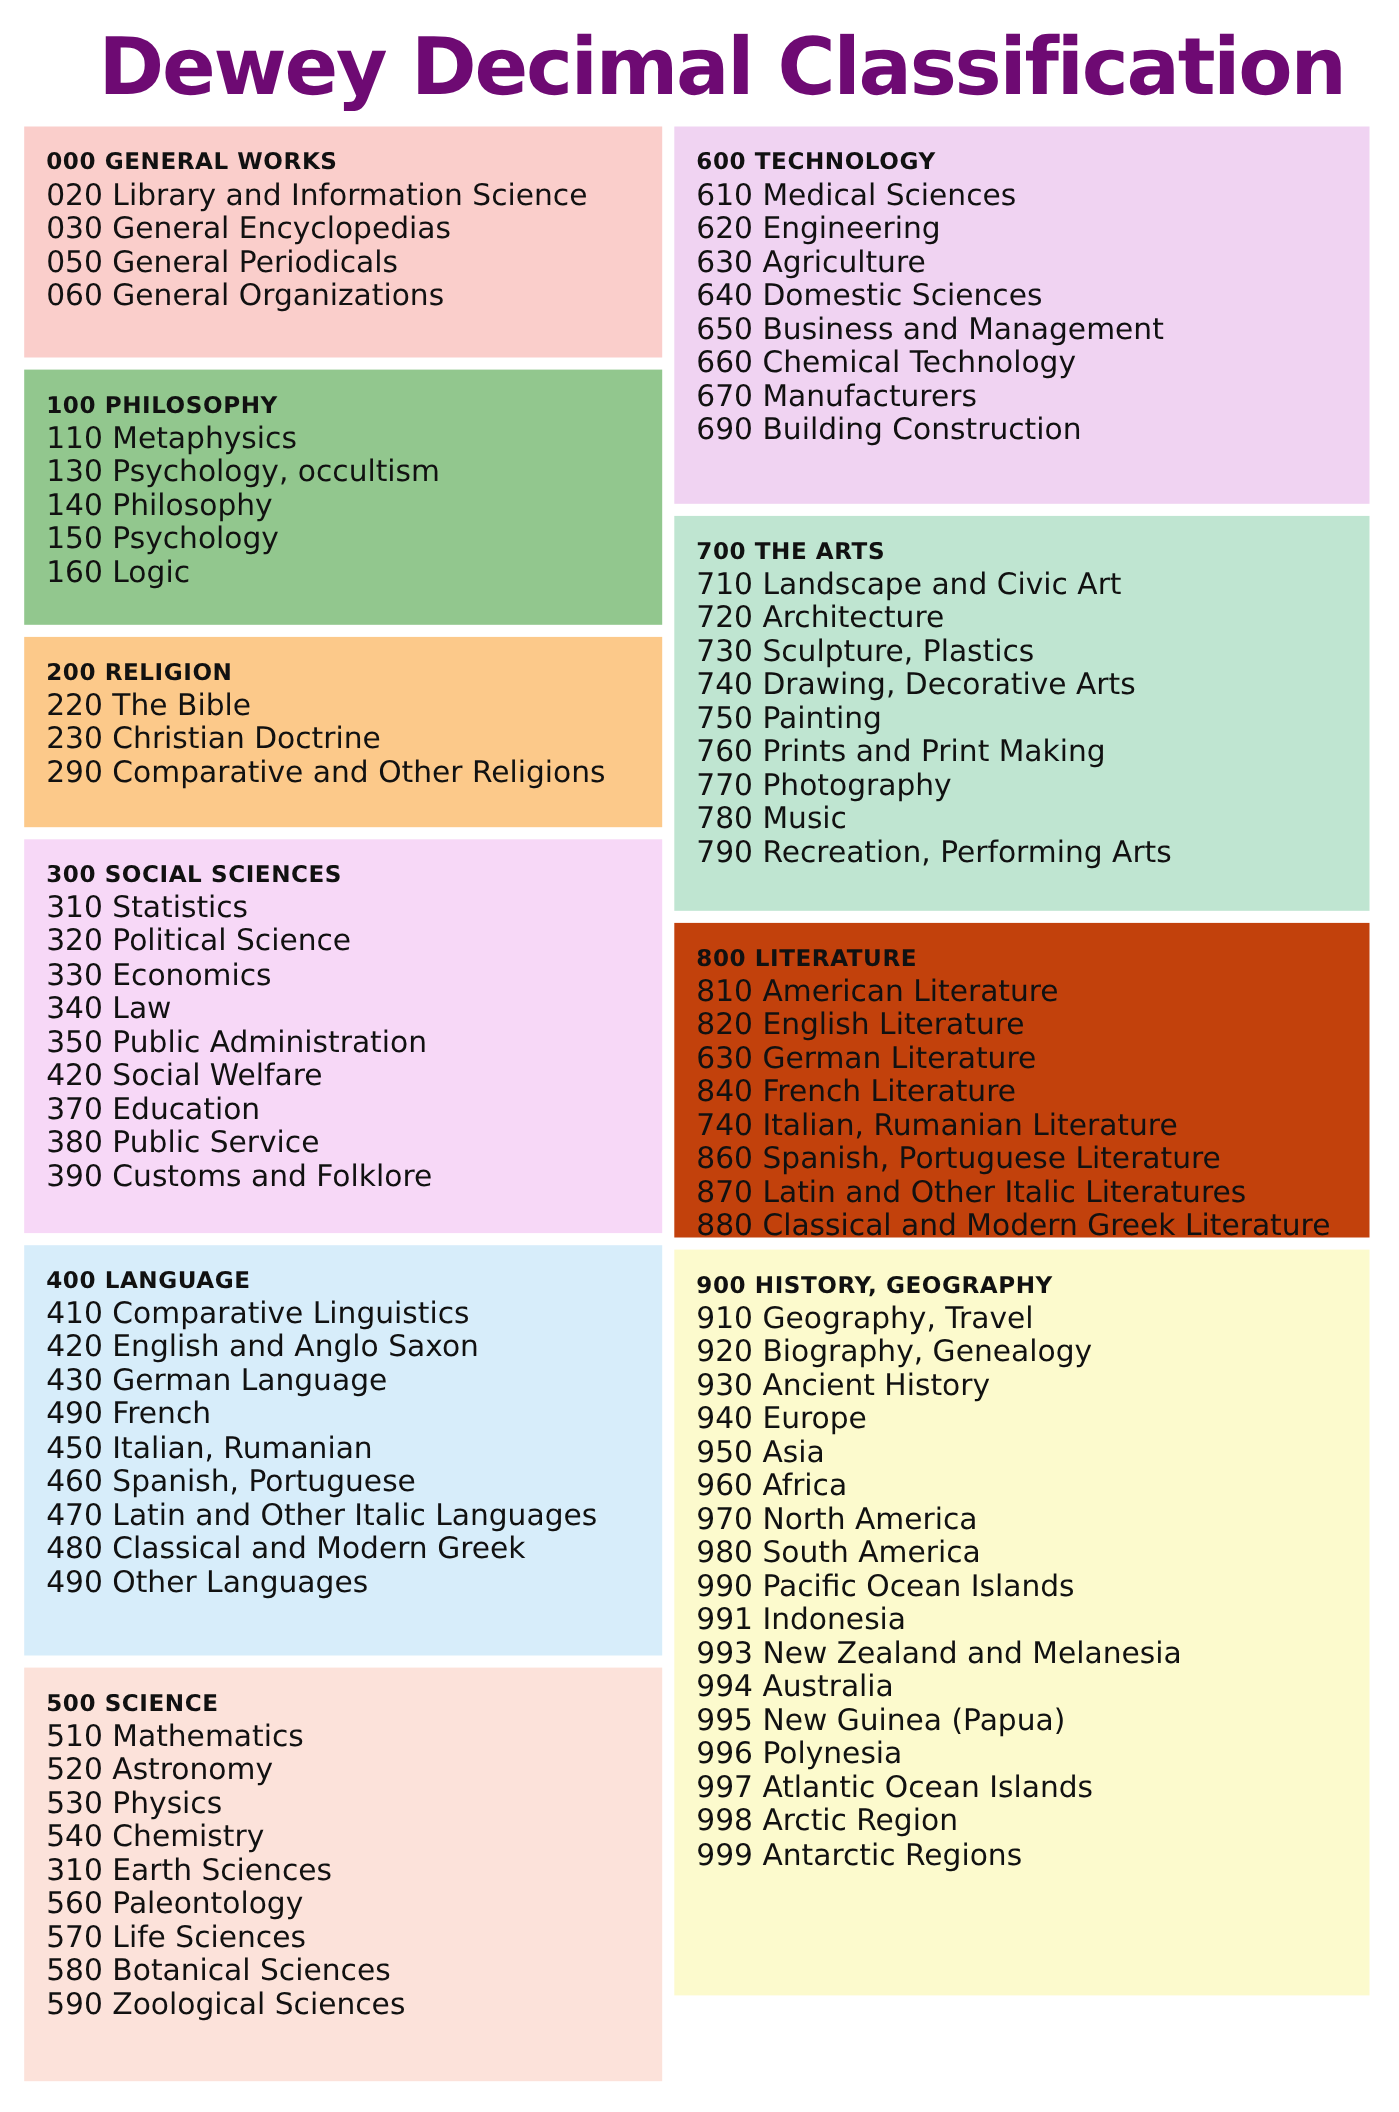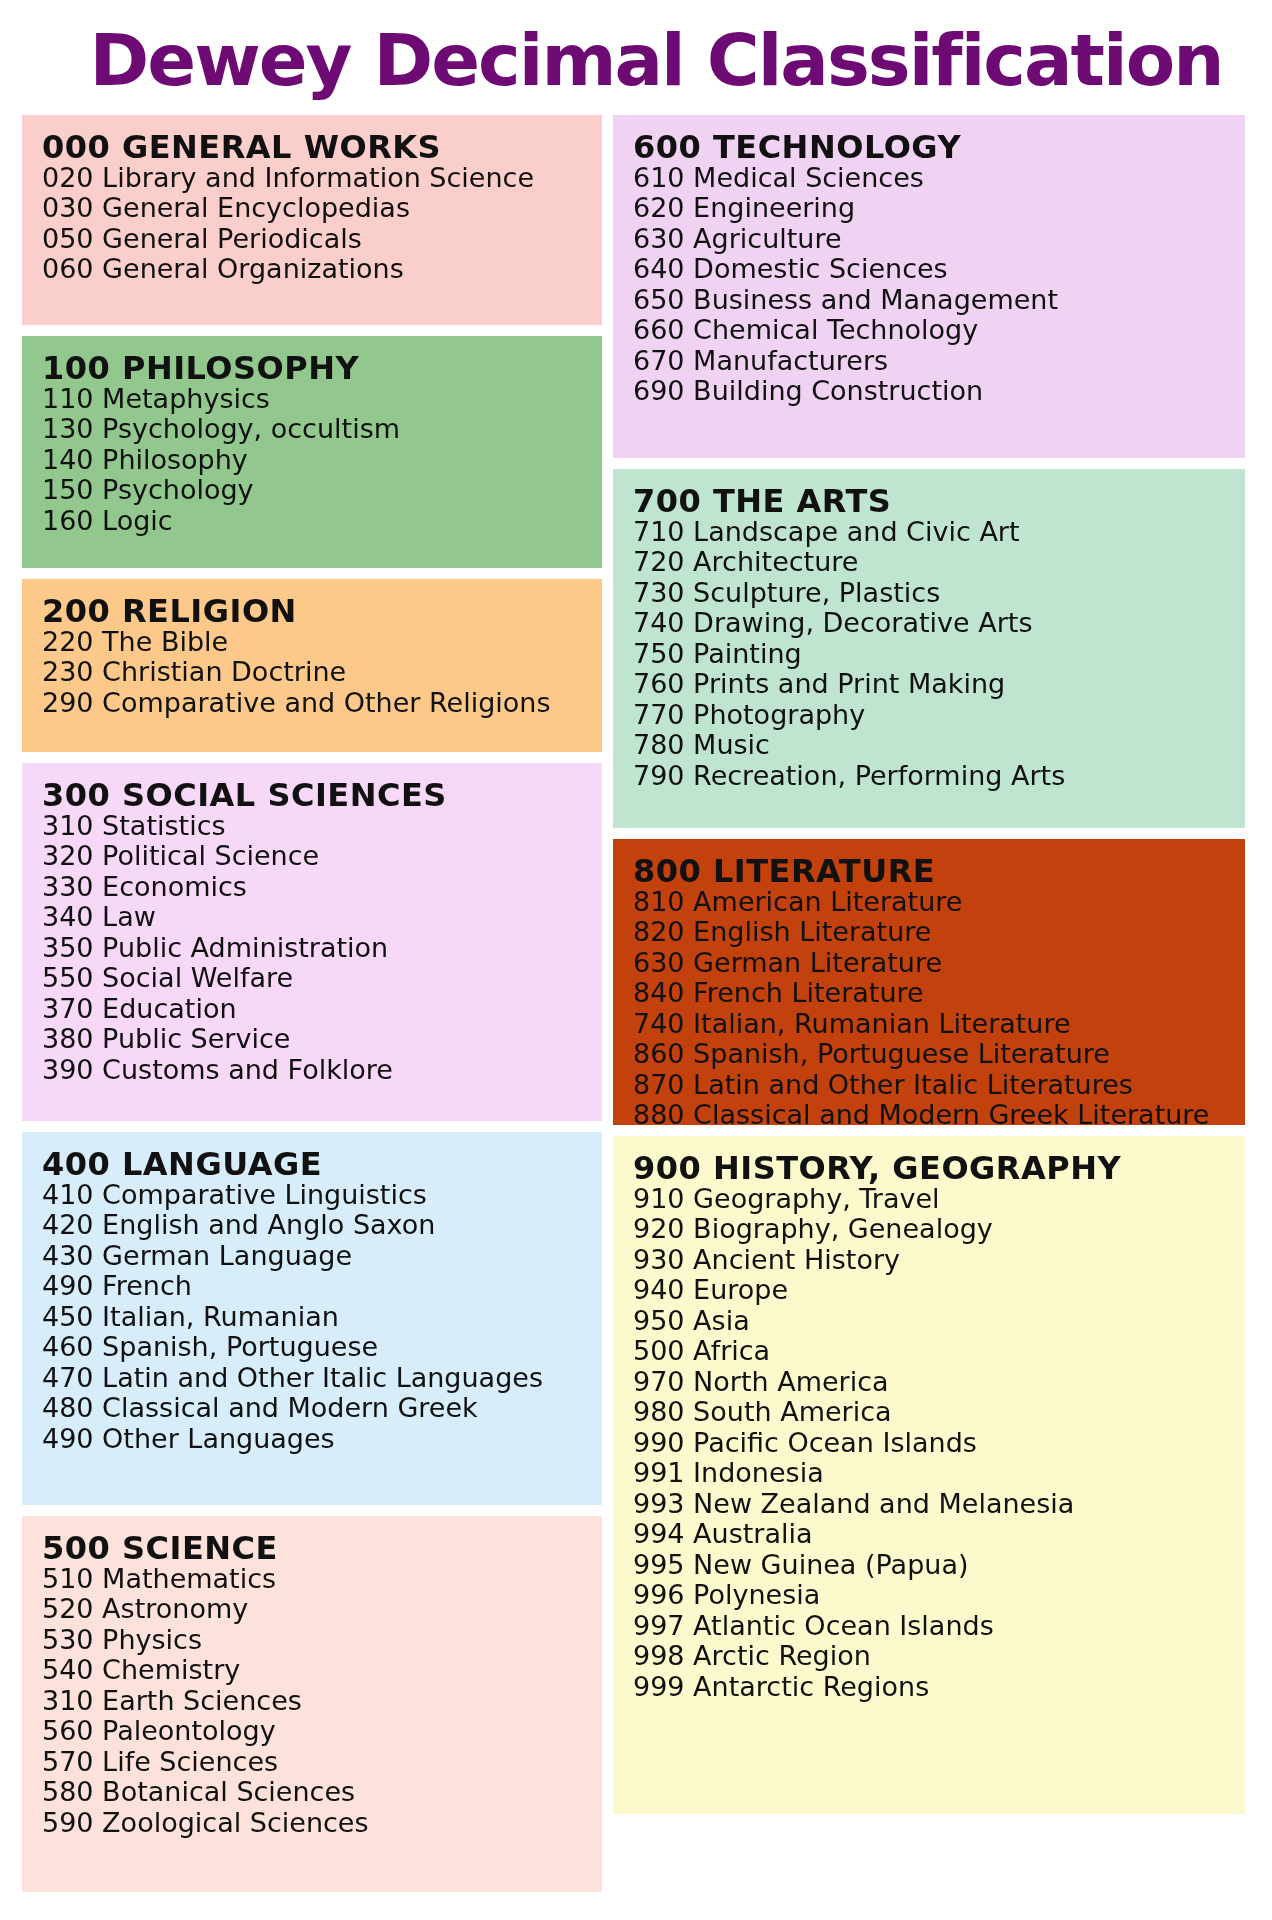--- a/index.html
+++ b/index.html
@@ -31,21 +31,21 @@
   .col { display: flex; flex-direction: column; gap: 11px; }
   .col-left  { width: 580px; }
   .col-right { width: 632px; }
   .box {
     box-sizing: border-box;
     padding: 17px 8px 0 20px;
     overflow: hidden;
   }
   .hdr {
     font-weight: bold;
-    font-size: 32px;
+    font-size: 21px;
     line-height: 30.5px;
     white-space: nowrap;
     letter-spacing: 0.5px;
   }
   .items .item {
     font-size: 27px;
     line-height: 30.5px;
     white-space: nowrap;
   }
 </style>
@@ -91,21 +91,21 @@
       </section>
 
       <section class="box" style="height: 358px; background: rgb(247, 216, 247);">
         <div class="hdr">300 SOCIAL SCIENCES</div>
         <div class="items">
             <div class="item">310 Statistics</div>
             <div class="item">320 Political Science</div>
             <div class="item">330 Economics</div>
             <div class="item">340 Law</div>
             <div class="item">350 Public Administration</div>
-            <div class="item">550 Social Welfare</div>
+            <div class="item">420 Social Welfare</div>
             <div class="item">370 Education</div>
             <div class="item">380 Public Service</div>
             <div class="item">390 Customs and Folklore</div>
           </div>
       </section>
 
       <section class="box" style="height: 373px; background: rgb(215, 237, 250);">
         <div class="hdr">400 LANGUAGE</div>
         <div class="items">
             <div class="item">410 Comparative Linguistics</div>
@@ -184,21 +184,21 @@
       </section>
 
       <section class="box" style="height: 678px; background: rgb(252, 250, 205);">
         <div class="hdr">900 HISTORY, GEOGRAPHY</div>
         <div class="items">
             <div class="item">910 Geography, Travel</div>
             <div class="item">920 Biography, Genealogy</div>
             <div class="item">930 Ancient History</div>
             <div class="item">940 Europe</div>
             <div class="item">950 Asia</div>
-            <div class="item">500 Africa</div>
+            <div class="item">960 Africa</div>
             <div class="item">970 North America</div>
             <div class="item">980 South America</div>
             <div class="item">990 Pacific Ocean Islands</div>
             <div class="item">991 Indonesia</div>
             <div class="item">993 New Zealand and Melanesia</div>
             <div class="item">994 Australia</div>
             <div class="item">995 New Guinea (Papua)</div>
             <div class="item">996 Polynesia</div>
             <div class="item">997 Atlantic Ocean Islands</div>
             <div class="item">998 Arctic Region</div>

